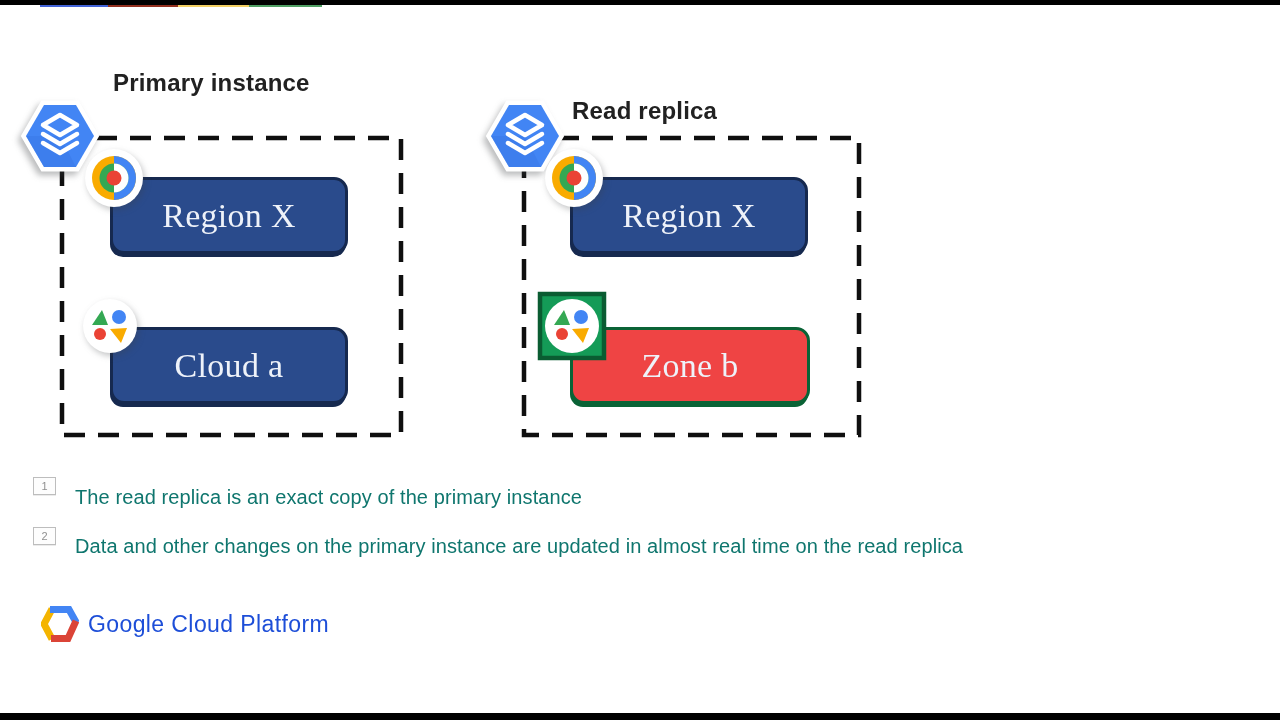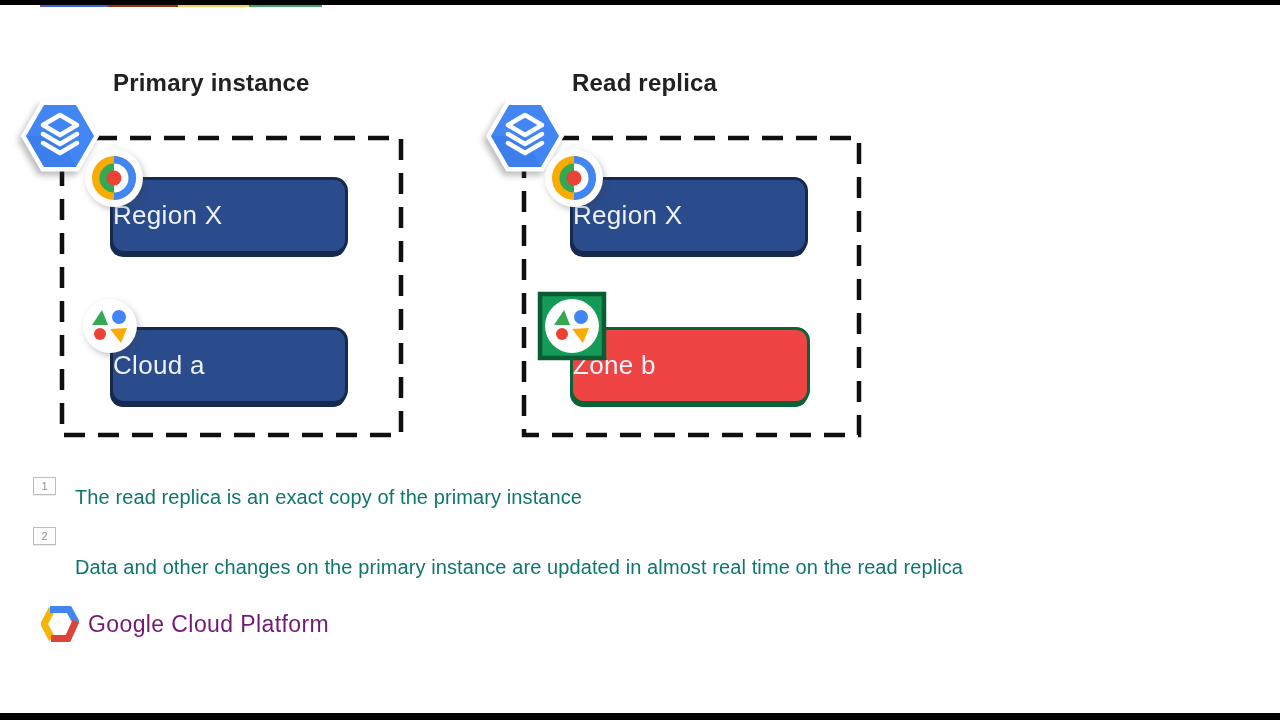--- a/index.html
+++ b/index.html
@@ -13,37 +13,37 @@
   .stripe{top:5px;height:2px;}
 
   
   .col-title{top:69px;font-size:24px;color:#212121;letter-spacing:.2px;font-weight:bold;}
 
   
   .dash-layer{left:0;top:0;width:1280px;height:480px;}
 
   
   .node{width:238px;height:77px;border-radius:14px;border:3px solid;
-        display:flex;align-items:center;
-        font-size:26px;color:#eef2f9;letter-spacing:.3px;box-sizing:border-box;}
+        display:flex;align-items:center;justify-content:center;
+        font-size:34px;color:#eef2f9;letter-spacing:.3px;box-sizing:border-box;font-family:Liberation Serif, serif;}
   .navy{background:#2a4b8c;border-color:#16294f;box-shadow:-1px 4px 0 -1px #16294f;}
   .green{background:#ef4444;border-color:#0a6336;box-shadow:-1px 4px 0 -1px #0a6336;}
 
   
   .icon-shadow{filter:drop-shadow(-3px 4px 3px rgba(60,64,67,.35));}
   .icon-shadow-r{filter:drop-shadow(2px 3px 3px rgba(60,64,67,.30));}
 
   
   .note-badge{width:21px;height:16px;border:1px solid #bdbdbd;background:#fdfdfd;
         color:#8f8f8f;font-size:11px;display:flex;align-items:center;justify-content:center;
         box-shadow:0 1px 0 rgba(0,0,0,.08);}
   .note-text{font-size:20px;color:#0f766e;letter-spacing:.1px;white-space:nowrap;text-align:right;}
 
   
-  .logo-text{font-size:23px;color:#701a75;letter-spacing:.4px;white-space:nowrap;}
+  .logo-text{font-size:23px;color:#1d4ed8;letter-spacing:.4px;white-space:nowrap;}
 </style>
 </head>
 <body>
 
 <svg width="0" height="0" style="position:absolute" aria-hidden="true">
   <defs>
     <symbol id="sym-hex-sql" viewBox="0 0 80 72">
       <polygon points="6,36 24,5 56,5 74,36 56,67 24,67" fill="none" stroke="#ffffff" stroke-width="9"></polygon>
       <polygon points="6,36 24,5 56,5 74,36 56,67 24,67" fill="#4285f4"></polygon>
       <polygon points="6,36 24,67 56,67 40,36" fill="#3b78e7" opacity="0.55"></polygon>
@@ -82,21 +82,21 @@
 </svg>
 
 <div class="abs bar-top"></div>
 <div class="abs stripe" style="left: 40px; width: 68px; background: rgb(66, 99, 216);"></div>
 <div class="abs stripe" style="left: 108px; width: 70px; background: rgb(147, 48, 31);"></div>
 <div class="abs stripe" style="left: 178px; width: 71px; background: rgb(242, 207, 99);"></div>
 <div class="abs stripe" style="left: 249px; width: 73px; background: rgb(79, 159, 99);"></div>
 <div class="abs bar-bottom"></div>
 
 <div class="abs col-title" style="left:113px;">Primary instance</div>
-<div class="abs col-title" style="left:572px;">Read replica</div>
+<div class="abs col-title" style="left:572px;margin-top:28px;">Read replica</div>
 
 <svg class="abs dash-layer">
   <rect x="62" y="138" width="339" height="297" fill="none" stroke="#0f0f0f" stroke-width="4.5" stroke-dasharray="21 13"></rect>
   <rect x="524" y="138" width="335" height="297" fill="none" stroke="#0f0f0f" stroke-width="4.5" stroke-dasharray="21 13"></rect>
 </svg>
 
 <div class="abs node navy" style="left:110px;top:177px;">
   <span>Region X</span>
 </div>
 <div class="abs node navy" style="left:110px;top:327px;">
@@ -132,18 +132,18 @@
 </svg>
 
 <div class="abs note-badge" style="left:33px;top:477px;">
   <span>1</span>
 </div>
 <div class="abs note-text" style="left:75px;top:486px;">The read replica is an exact copy of the primary instance</div>
 
 <div class="abs note-badge" style="left:33px;top:527px;">
   <span>2</span>
 </div>
-<div class="abs note-text" style="left:75px;top:535px;margin-top:21px;">Data and other changes on the primary instance are updated in almost real time on the read replica</div>
+<div class="abs note-text" style="left:75px;top:535px;">Data and other changes on the primary instance are updated in almost real time on the read replica</div>
 
 <svg class="abs" style="left:41px;top:605px;" width="38" height="38">
   <use href="#sym-gcp-logo"></use>
 </svg>
 <div class="abs logo-text" style="left:88px;top:611px;">Google Cloud Platform</div>
 
 </body></html>

